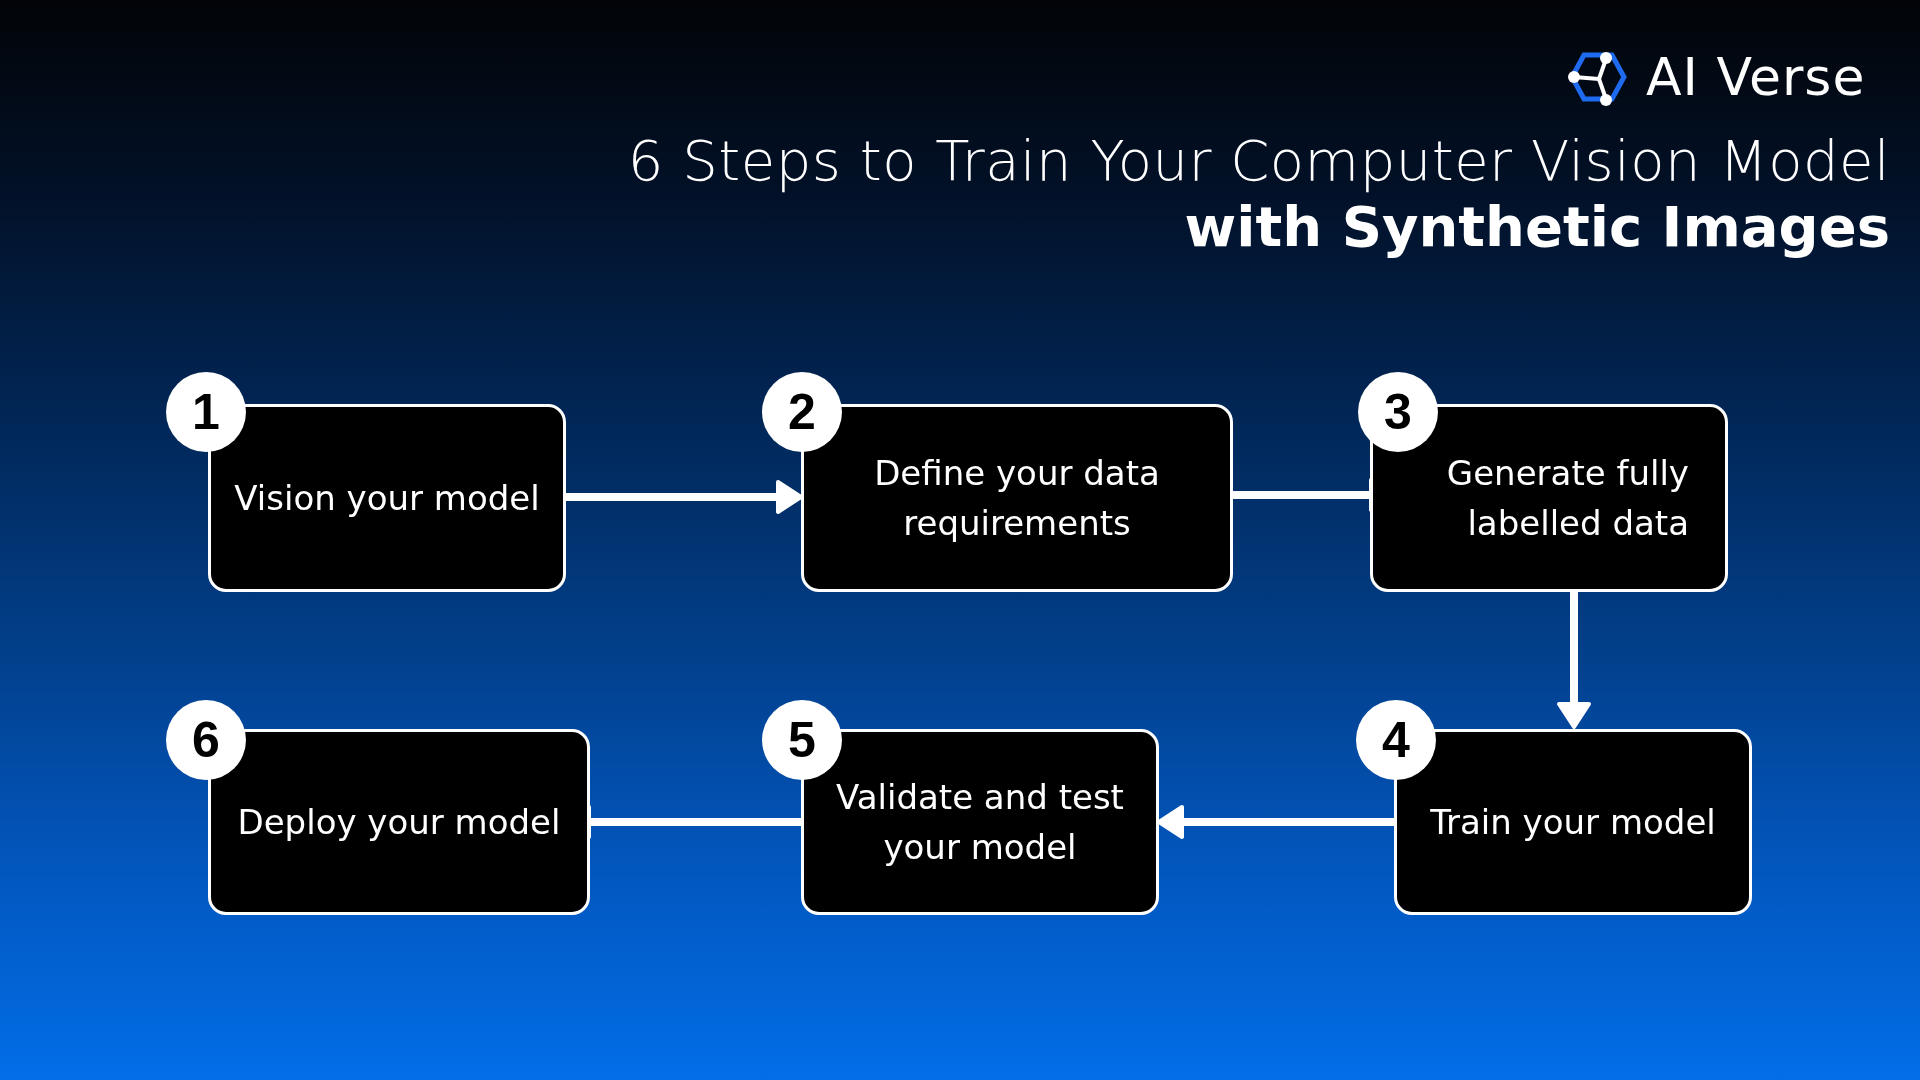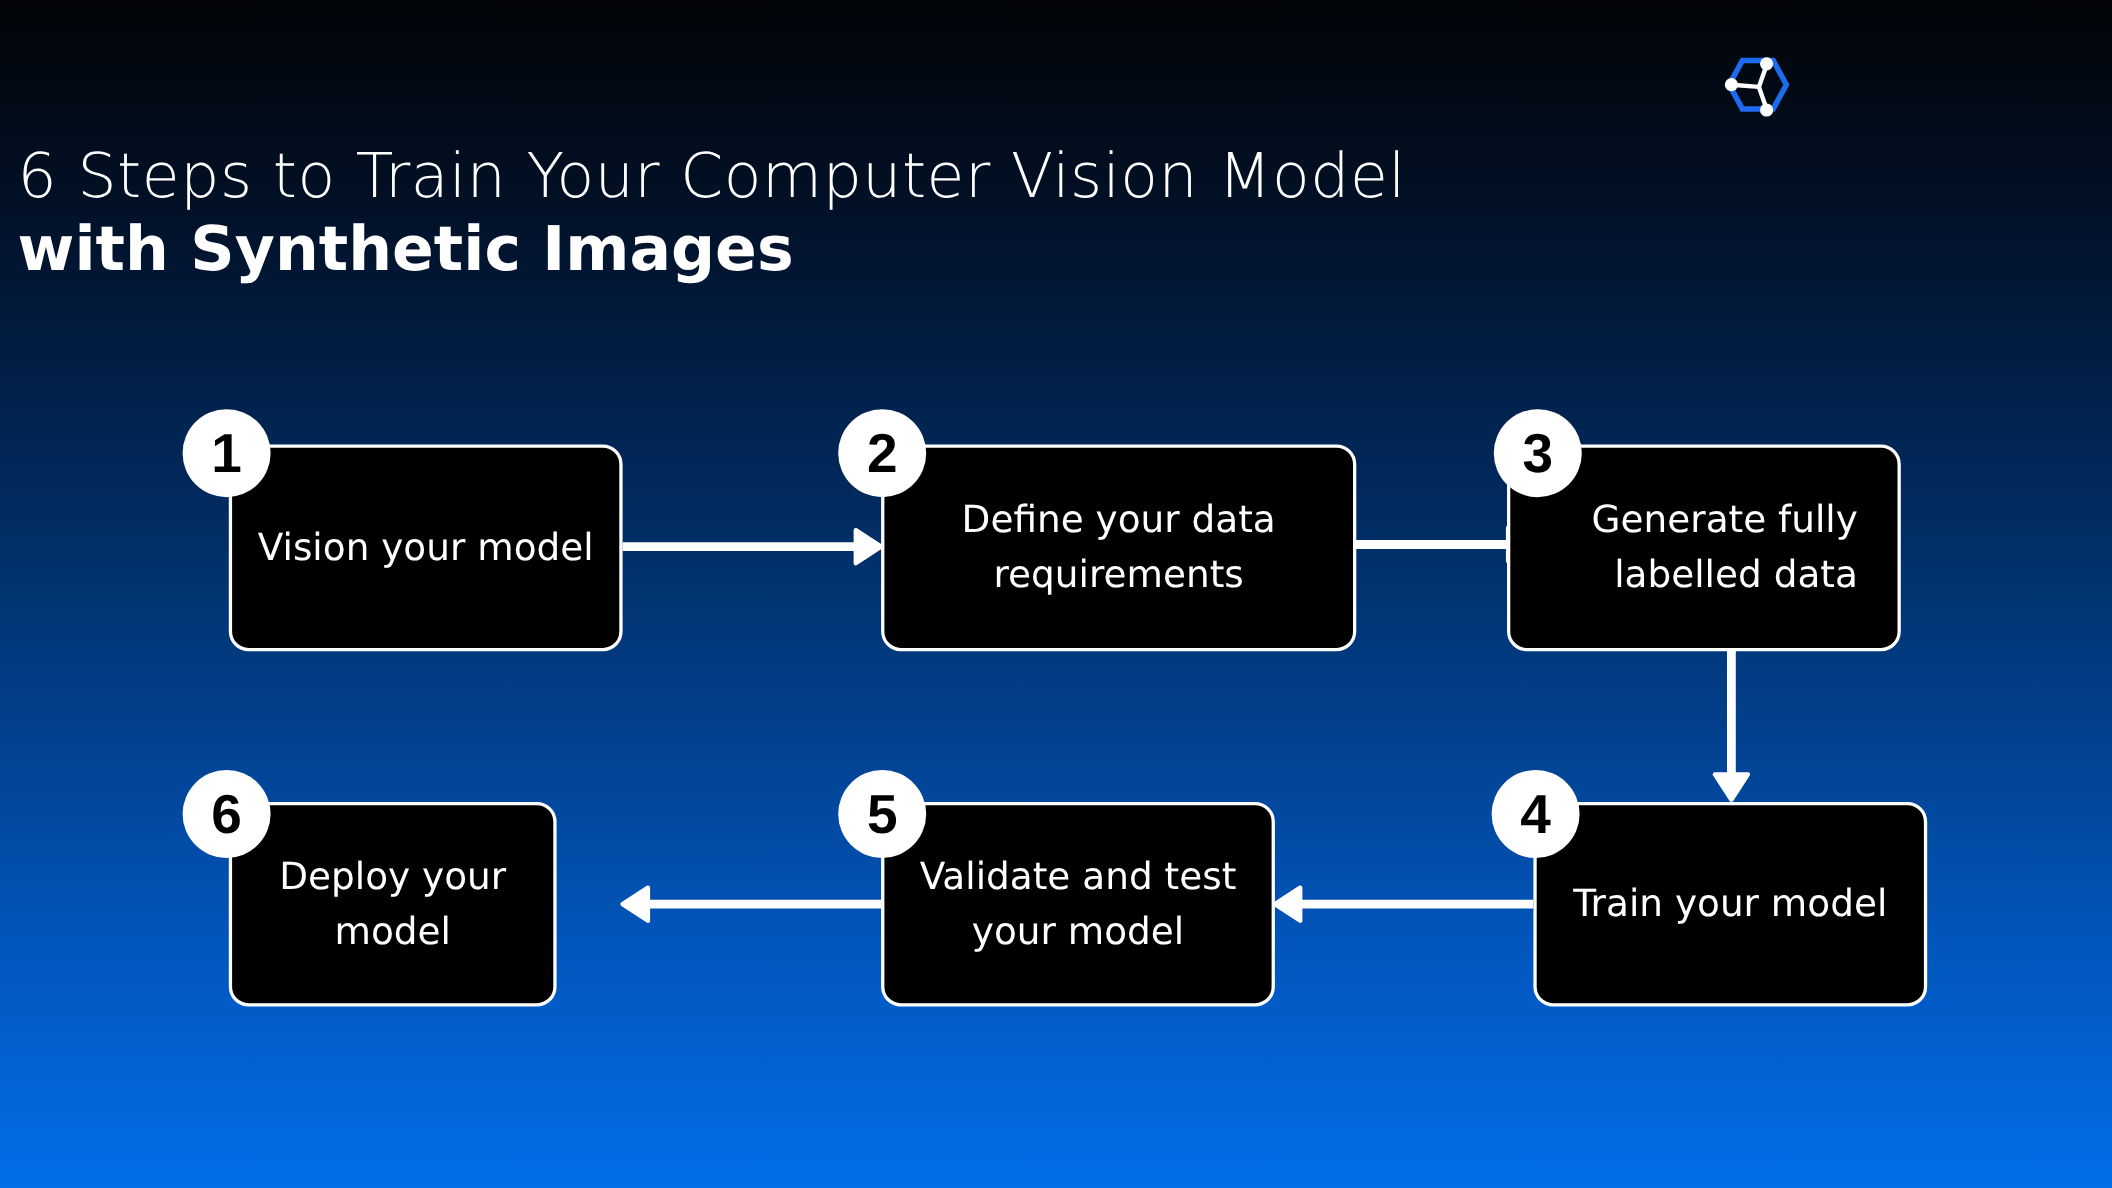--- a/index.html
+++ b/index.html
@@ -4,21 +4,21 @@
 <style>
   html, body { margin:0; padding:0; }
   body {
     width:1920px; height:1080px; overflow:hidden; position:relative;
     background: linear-gradient(180deg, #020407 0%, #021128 18%, #01285a 40%, #023f8a 60%, #0256bd 80%, #026ee8 100%);
     font-family: "Liberation Sans", sans-serif; color:#fff;
   }
   .logo { position:absolute; left:1566px; top:44px; height:66px; display:flex; align-items:center; gap:18px; }
   .logo svg { width:62px; height:62px; }
   .logo-text { font-family:"DejaVu Sans", sans-serif; font-size:52px; font-weight:400; letter-spacing:1px; color:#fff; }
-  .title { position:absolute; left:0; width:1890px; text-align:left;padding-left:16px; }
+  .title { position:absolute; left:0; width:1890px; text-align:right; }
   .title-1 { top:128px; font-family:"DejaVu Sans", sans-serif; font-size:56px; font-weight:300; letter-spacing:0.5px; }
   .title-2 { top:194px; font-family:"DejaVu Sans", sans-serif; font-size:56px; font-weight:700; }
   .box {
     position:absolute; width:352px; height:182px; background:#000;
     border:3px solid #fff; border-radius:18px; box-sizing:border-box;
     display:flex; align-items:center; justify-content:center; text-align:center;
     font-family:"DejaVu Sans", sans-serif; font-size:34px; line-height:50px; font-weight:400; padding:0 6px;
   }
   .badge {
     position:absolute; width:80px; height:80px; border-radius:50%; background:#fff; color:#000;
@@ -33,20 +33,21 @@
 <div class="logo">
   <svg viewBox="0 0 62 62">
     <polygon points="18,9 46,9 58,31 46,53 18,53 6,31" fill="none" stroke="#1e6bf0" stroke-width="5" transform="rotate(0 31 31)"></polygon>
     <line x1="8" y1="31" x2="33" y2="33" stroke="#fff" stroke-width="4"></line>
     <line x1="40" y1="13" x2="33" y2="33" stroke="#fff" stroke-width="4"></line>
     <line x1="40" y1="53" x2="33" y2="33" stroke="#fff" stroke-width="4"></line>
     <circle cx="8" cy="31" r="6" fill="#fff"></circle>
     <circle cx="40" cy="12" r="6" fill="#fff"></circle>
     <circle cx="40" cy="54" r="6" fill="#fff"></circle>
   </svg>
+  <span class="logo-text">AI Verse</span>
 </div>
 
 <div class="title title-1">6 Steps to Train Your Computer Vision Model</div>
 <div class="title title-2">with Synthetic Images</div>
 
 <svg class="arrow" style="left:0;top:0;" width="1920" height="1080">
   <g stroke="#fff" stroke-width="8" fill="#fff">
     <line x1="566" y1="497" x2="780" y2="497"></line>
     <polygon points="778,482 801,497 778,512" stroke-linejoin="round" stroke-width="4"></polygon>
   </g>
@@ -86,16 +87,16 @@
 <div class="box" style="left:1394px; top:729px; width:358px; height:186px;">
   <span>Train your model</span>
 </div>
 <div class="badge" style="left:1356px; top:700px;">4</div>
 
 <div class="box" style="left:801px; top:729px; width:358px; height:186px;">
   <span style="display:block;width:320px;">Validate and test your model</span>
 </div>
 <div class="badge" style="left:762px; top:700px;">5</div>
 
-<div class="box" style="left:208px; top:729px; width:298px; height:186px;">
+<div class="box" style="left:208px; top:729px; width:382px; height:186px;">
   <span>Deploy your model</span>
 </div>
 <div class="badge" style="left:166px; top:700px;">6</div>
 
 </body></html>

